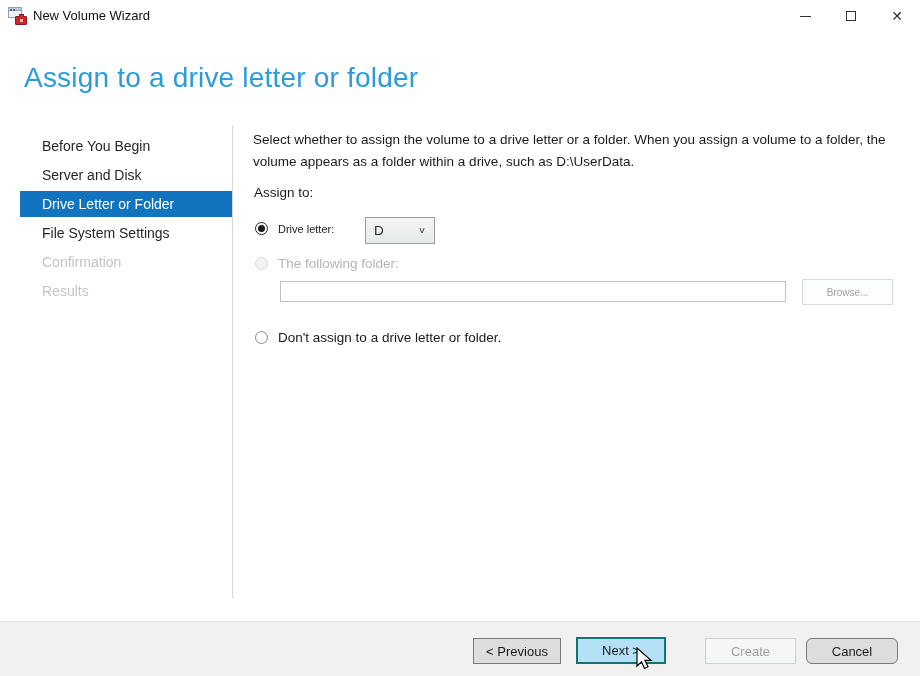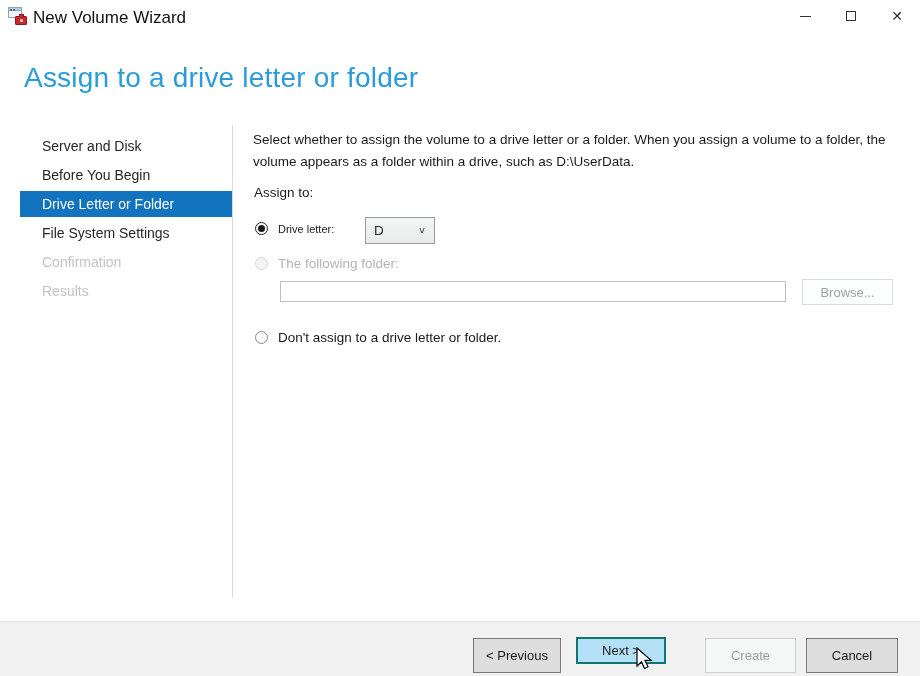--- a/index.html
+++ b/index.html
@@ -12,21 +12,21 @@
 
   
   .titlebar { position:absolute; top:0; left:0; right:0; height:32px; background:#fff; }
   .app-icon { position:absolute; left:8px; top:7px; width:19px; height:18px; }
   .app-icon .win { position:absolute; left:0; top:0; width:14px; height:11px; background:#eef3f7; border:1px solid #90a4b5; }
   .app-icon .win .bar { position:absolute; left:0; top:0; right:0; height:3px; background:#b9cbd9; border-bottom:1px solid #90a4b5; }
   .app-icon .win .dot { position:absolute; width:2px; height:2px; background:#5d7486; top:0.5px; }
   .app-icon .box { position:absolute; right:0; bottom:0; width:12px; height:9px; background:#c9272c; border:1px solid #8e1b1f; border-radius:1px; }
   .app-icon .box .handle { position:absolute; left:3px; top:-3px; width:5px; height:3px; border:1px solid #8e1b1f; border-bottom:none; background:#c9272c; }
   .app-icon .box .lock { position:absolute; left:4px; top:2px; width:3px; height:3px; background:#f0b9ba; }
-  .titlebar-text { position:absolute; left:33px; top:8px; font-size:17px; color:#111; }
+  .titlebar-text { position:absolute; left:33px; top:8px; font-size:13px; color:#111; }
   .win-controls { position:absolute; right:0; top:0; display:flex; height:32px; }
   .win-btn { width:46px; height:32px; display:flex; align-items:center; justify-content:center; color:#333; }
   .glyph-min { width:11px; height:0; border-top:1px solid #333; display:block; }
   .glyph-max { width:10px; height:10px; border:1px solid #333; display:block; }
   .glyph-close { font-size:14px; line-height:1; color:#333; }
 
   
   .page-title { position:absolute; left:24px; top:62px; font-size:28px; font-weight:300; color:#2b9cd8; letter-spacing:0.2px; }
 
   
@@ -50,34 +50,34 @@
     border:1px solid #999c9f; background:linear-gradient(#f4f4f4,#e9eaea);
     display:flex; align-items:center; padding:0 8px; font-size:13.5px; color:#2b2b2b; }
   .combo .chev { margin-left:auto; font-size:11px; color:#555; transform:scaleY(0.8); }
 
   .row-folder { position:absolute; left:255px; top:256px; display:flex; align-items:center; }
   .row-folder .lbl { margin-left:10px; font-size:13.5px; color:#b4b4b4; }
   .folder-input { position:absolute; left:280px; top:281px; width:506px; height:21px;
     border:1px solid #c0c0c0; background:#fff; font-size:13px; padding:0 4px;
     font-family:"Liberation Sans", sans-serif; }
   .browse-btn { position:absolute; left:802px; top:279px; width:91px; height:26px;
-    border:1px solid #d8dbda; background:#fcfdfd; color:#9fa3a2; font-size:13px;
+    border:1px solid #d8dbda; background:#fcfdfd; color:#9fa3a2; font-size:10px;
     font-family:"Liberation Sans", sans-serif; }
 
   .row-none { position:absolute; left:255px; top:330px; display:flex; align-items:center; }
   .row-none .lbl { margin-left:10px; font-size:13.5px; color:#1a1a1a; }
 
   
   .footer { position:absolute; left:0; right:0; top:621px; height:55px; background:#f1f1f1; border-top:1px solid #e2e2e2; }
-  .btn { position:absolute; height:35px; font-size:13px; font-family:"Liberation Sans", sans-serif;
+  .btn { position:absolute; height:26px; font-size:13px; font-family:"Liberation Sans", sans-serif;
     border:1px solid #7a7a7a; background:#dddddd; color:#1a1a1a; }
   .btn-previous { left:473px; top:638px; width:88px; }
   .btn-next { left:576px; top:637px; width:90px; height:27px; background:#b3e0f5; border:2px solid #0f766e; }
   .btn-create { left:705px; top:638px; width:91px; border:1px solid #ccd1cf; background:#f5f7f6; color:#9d9d9d; }
-  .btn-cancel { left:806px; top:638px; width:92px; }
+  .btn-cancel { left:806px; top:638px; width:92px;border-radius:6px; }
 
   .cursor { position:absolute; left:633px; top:647px; width:22px; height:26px; pointer-events:none; z-index:50; }
 </style>
 </head>
 <body>
 
 <div id="window">
 
   <div class="titlebar">
     <div class="app-icon">
@@ -102,22 +102,22 @@
         </div>
       <div class="win-btn">
           <span class="glyph-close">✕</span>
         </div>
     </div>
   </div>
 
   <div class="page-title">Assign to a drive letter or folder</div>
 
   <div class="sidebar">
+    <div class="nav-item">Before You Begin</div>
     <div class="nav-item">Server and Disk</div>
-    <div class="nav-item">Before You Begin</div>
     <div class="nav-item selected">Drive Letter or Folder</div>
     <div class="nav-item">File System Settings</div>
     <div class="nav-item disabled">Confirmation</div>
     <div class="nav-item disabled">Results</div>
   </div>
   <div class="v-divider"></div>
 
   <div class="desc">Select whether to assign the volume to a drive letter or a folder. When you assign a volume to a folder, the volume appears as a folder within a drive, such as D:\UserData.</div>
   <div class="assign-label">Assign to:</div>
 

